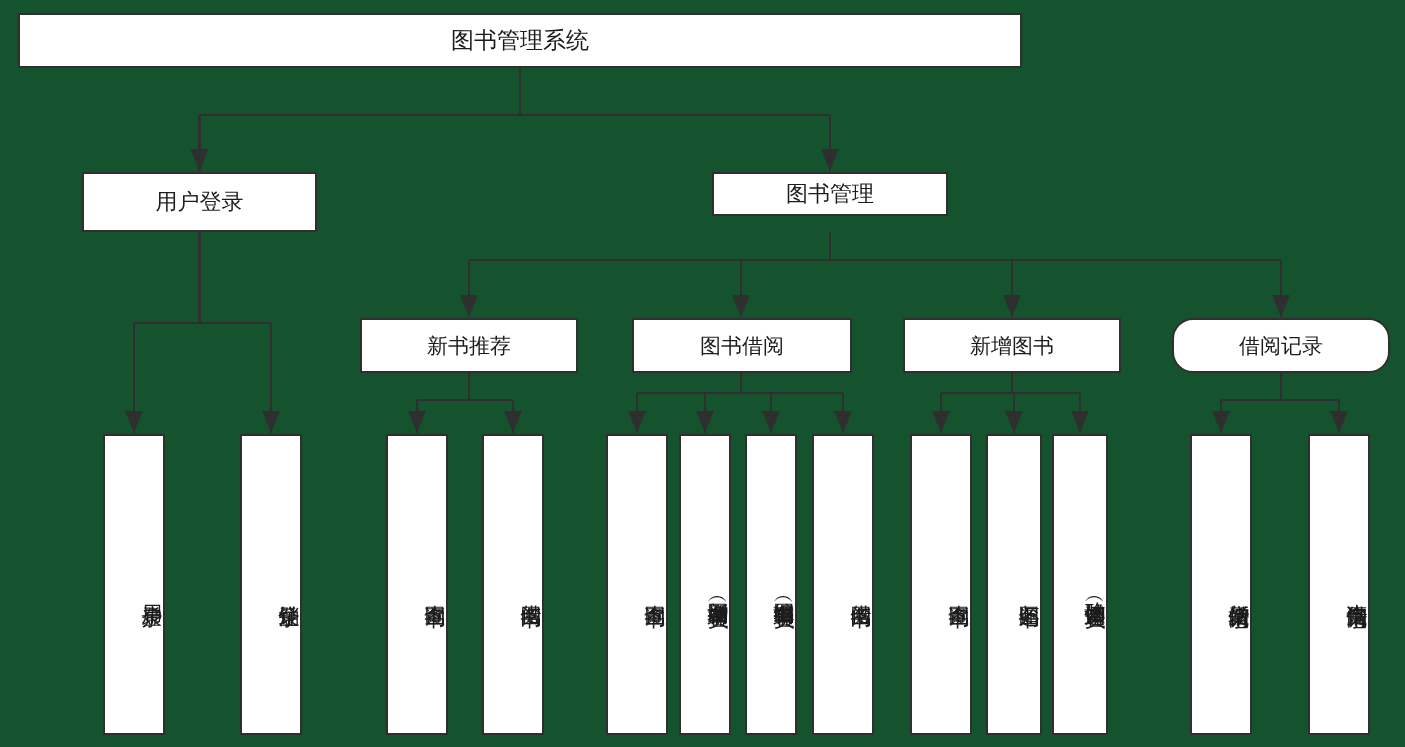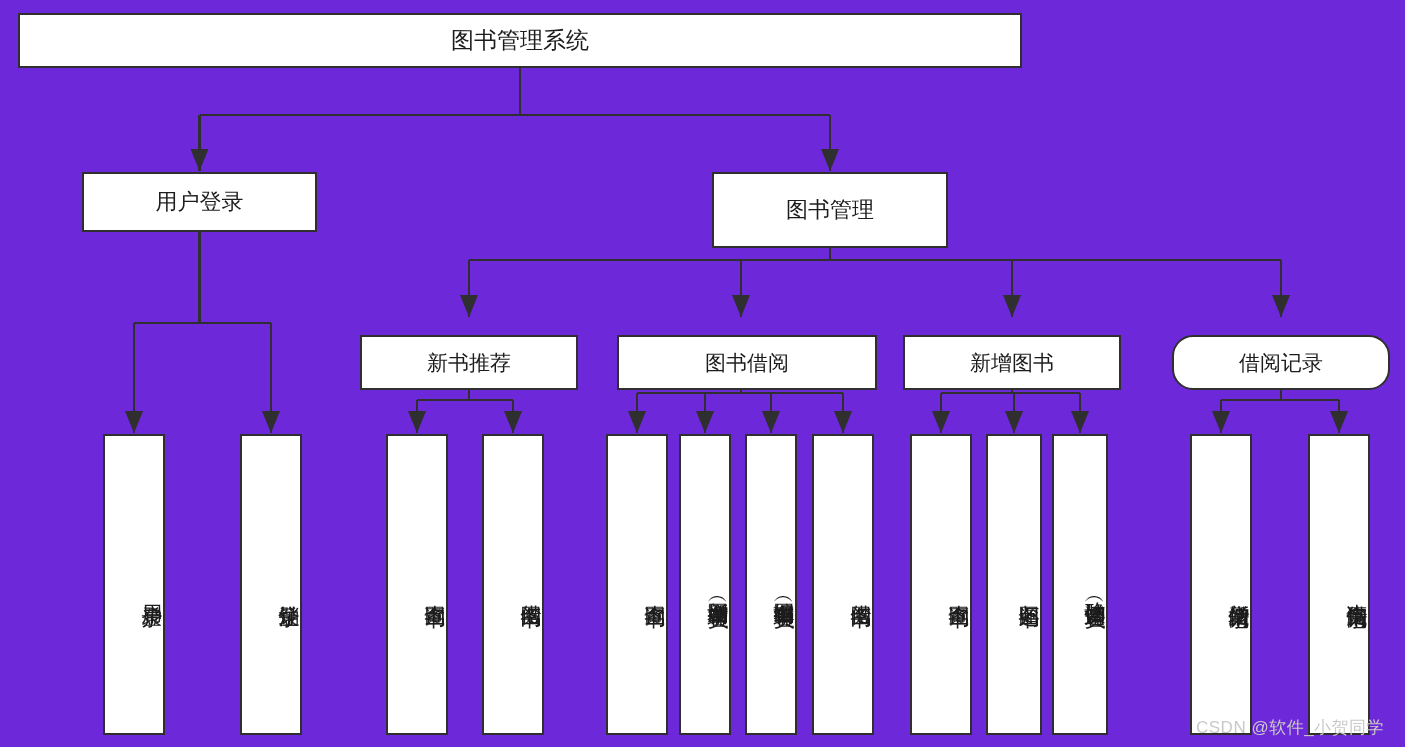--- a/index.html
+++ b/index.html
@@ -7,21 +7,21 @@
     padding: 0;
     background: #ffffff;
   }
   body {
     font-family: "Liberation Sans", "DejaVu Sans", sans-serif;
   }
   #diagram-root {
     position: relative;
     width: 1405px;
     height: 747px;
-    background: #6d28d9;
+    background: #14532d;
     overflow: hidden;
   }
   svg#wires {
     position: absolute;
     left: 0;
     top: 0;
     width: 1405px;
     height: 747px;
     pointer-events: none;
   }
@@ -31,21 +31,21 @@
     border: 2px solid #2f2f2f;
     background: #ffffff;
     display: flex;
     align-items: center;
     justify-content: center;
     text-align: center;
     color: #1c1c1c;
   }
   .node.level-0 { font-size: 23px; }
   .node.level-1 { font-size: 22px; }
-  .node.level-2 { font-size: 21px; margin-top: 17px; }
+  .node.level-2 { font-size: 21px; }
   .node.leaf {
     font-size: 21px;
     writing-mode: vertical-rl;
     text-orientation: upright;
     align-items: flex-start;
     justify-content: center;
     padding-top: 10px;
     line-height: 1.08;
     letter-spacing: 1px;
   }
@@ -124,27 +124,27 @@
       <line x1="1339" y1="400" x2="1339" y2="433" stroke="#2f2f2f" stroke-width="2.6" shape-rendering="crispEdges"></line>
       <path d="M 1330 411 L 1348 411 L 1339 433 Z" fill="#2f2f2f"></path>
     </svg>
   <div id="nodes-layer">
       <div class="node level-0" style="left: 18px; top: 13px; width: 1004px; height: 55px; border-color: rgb(47, 47, 47); background: rgb(255, 255, 255); color: rgb(28, 28, 28);">
         <span class="label">图书管理系统</span>
       </div>
       <div class="node level-1" style="left: 82px; top: 172px; width: 235px; height: 60px; border-color: rgb(47, 47, 47); background: rgb(255, 255, 255); color: rgb(28, 28, 28);">
         <span class="label">用户登录</span>
       </div>
-      <div class="node level-1" style="left: 712px; top: 172px; width: 236px; height: 76px; border-color: rgb(47, 47, 47); background: rgb(255, 255, 255); color: rgb(28, 28, 28);">
+      <div class="node level-1" style="left: 712px; top: 172px; width: 236px; height: 44px; border-color: rgb(47, 47, 47); background: rgb(255, 255, 255); color: rgb(28, 28, 28);">
         <span class="label">图书管理</span>
       </div>
       <div class="node level-2" style="left: 360px; top: 318px; width: 218px; height: 55px; border-color: rgb(47, 47, 47); background: rgb(255, 255, 255); color: rgb(28, 28, 28);">
         <span class="label">新书推荐</span>
       </div>
-      <div class="node level-2" style="left: 617px; top: 318px; width: 260px; height: 55px; border-color: rgb(47, 47, 47); background: rgb(255, 255, 255); color: rgb(28, 28, 28); justify-content: center;">
+      <div class="node level-2" style="left: 632px; top: 318px; width: 220px; height: 55px; border-color: rgb(47, 47, 47); background: rgb(255, 255, 255); color: rgb(28, 28, 28); justify-content: center;">
         <span class="label">图书借阅</span>
       </div>
       <div class="node level-2" style="left: 903px; top: 318px; width: 218px; height: 55px; border-color: rgb(47, 47, 47); background: rgb(255, 255, 255); color: rgb(28, 28, 28);">
         <span class="label">新增图书</span>
       </div>
       <div class="node level-2" style="left: 1172px; top: 318px; width: 218px; height: 55px; border-color: rgb(47, 47, 47); background: rgb(255, 255, 255); color: rgb(28, 28, 28); border-radius: 21px;">
         <span class="label">借阅记录</span>
       </div>
       <div class="node level-3 leaf" style="left: 103px; top: 434px; width: 62px; height: 301px; border-color: rgb(47, 47, 47); background: rgb(255, 255, 255); color: rgb(28, 28, 28);">
         <span class="label">用户登录</span>
@@ -179,14 +179,13 @@
       <div class="node level-3 leaf" style="left: 1052px; top: 434px; width: 56px; height: 301px; border-color: rgb(47, 47, 47); background: rgb(255, 255, 255); color: rgb(28, 28, 28);">
         <span class="label">确认归还（管理员）</span>
       </div>
       <div class="node level-3 leaf" style="left: 1190px; top: 434px; width: 62px; height: 301px; border-color: rgb(47, 47, 47); background: rgb(255, 255, 255); color: rgb(28, 28, 28);">
         <span class="label">新增借阅记录</span>
       </div>
       <div class="node level-3 leaf" style="left: 1308px; top: 434px; width: 62px; height: 301px; border-color: rgb(47, 47, 47); background: rgb(255, 255, 255); color: rgb(28, 28, 28);">
         <span class="label">查询借阅记录</span>
       </div>
     </div>
-  <div id="watermark" style="left: 1196px; top: 716px; color: rgb(201, 201, 201);">CSDN @软件_小贺同学</div>
 </div>
 
 </body></html>

